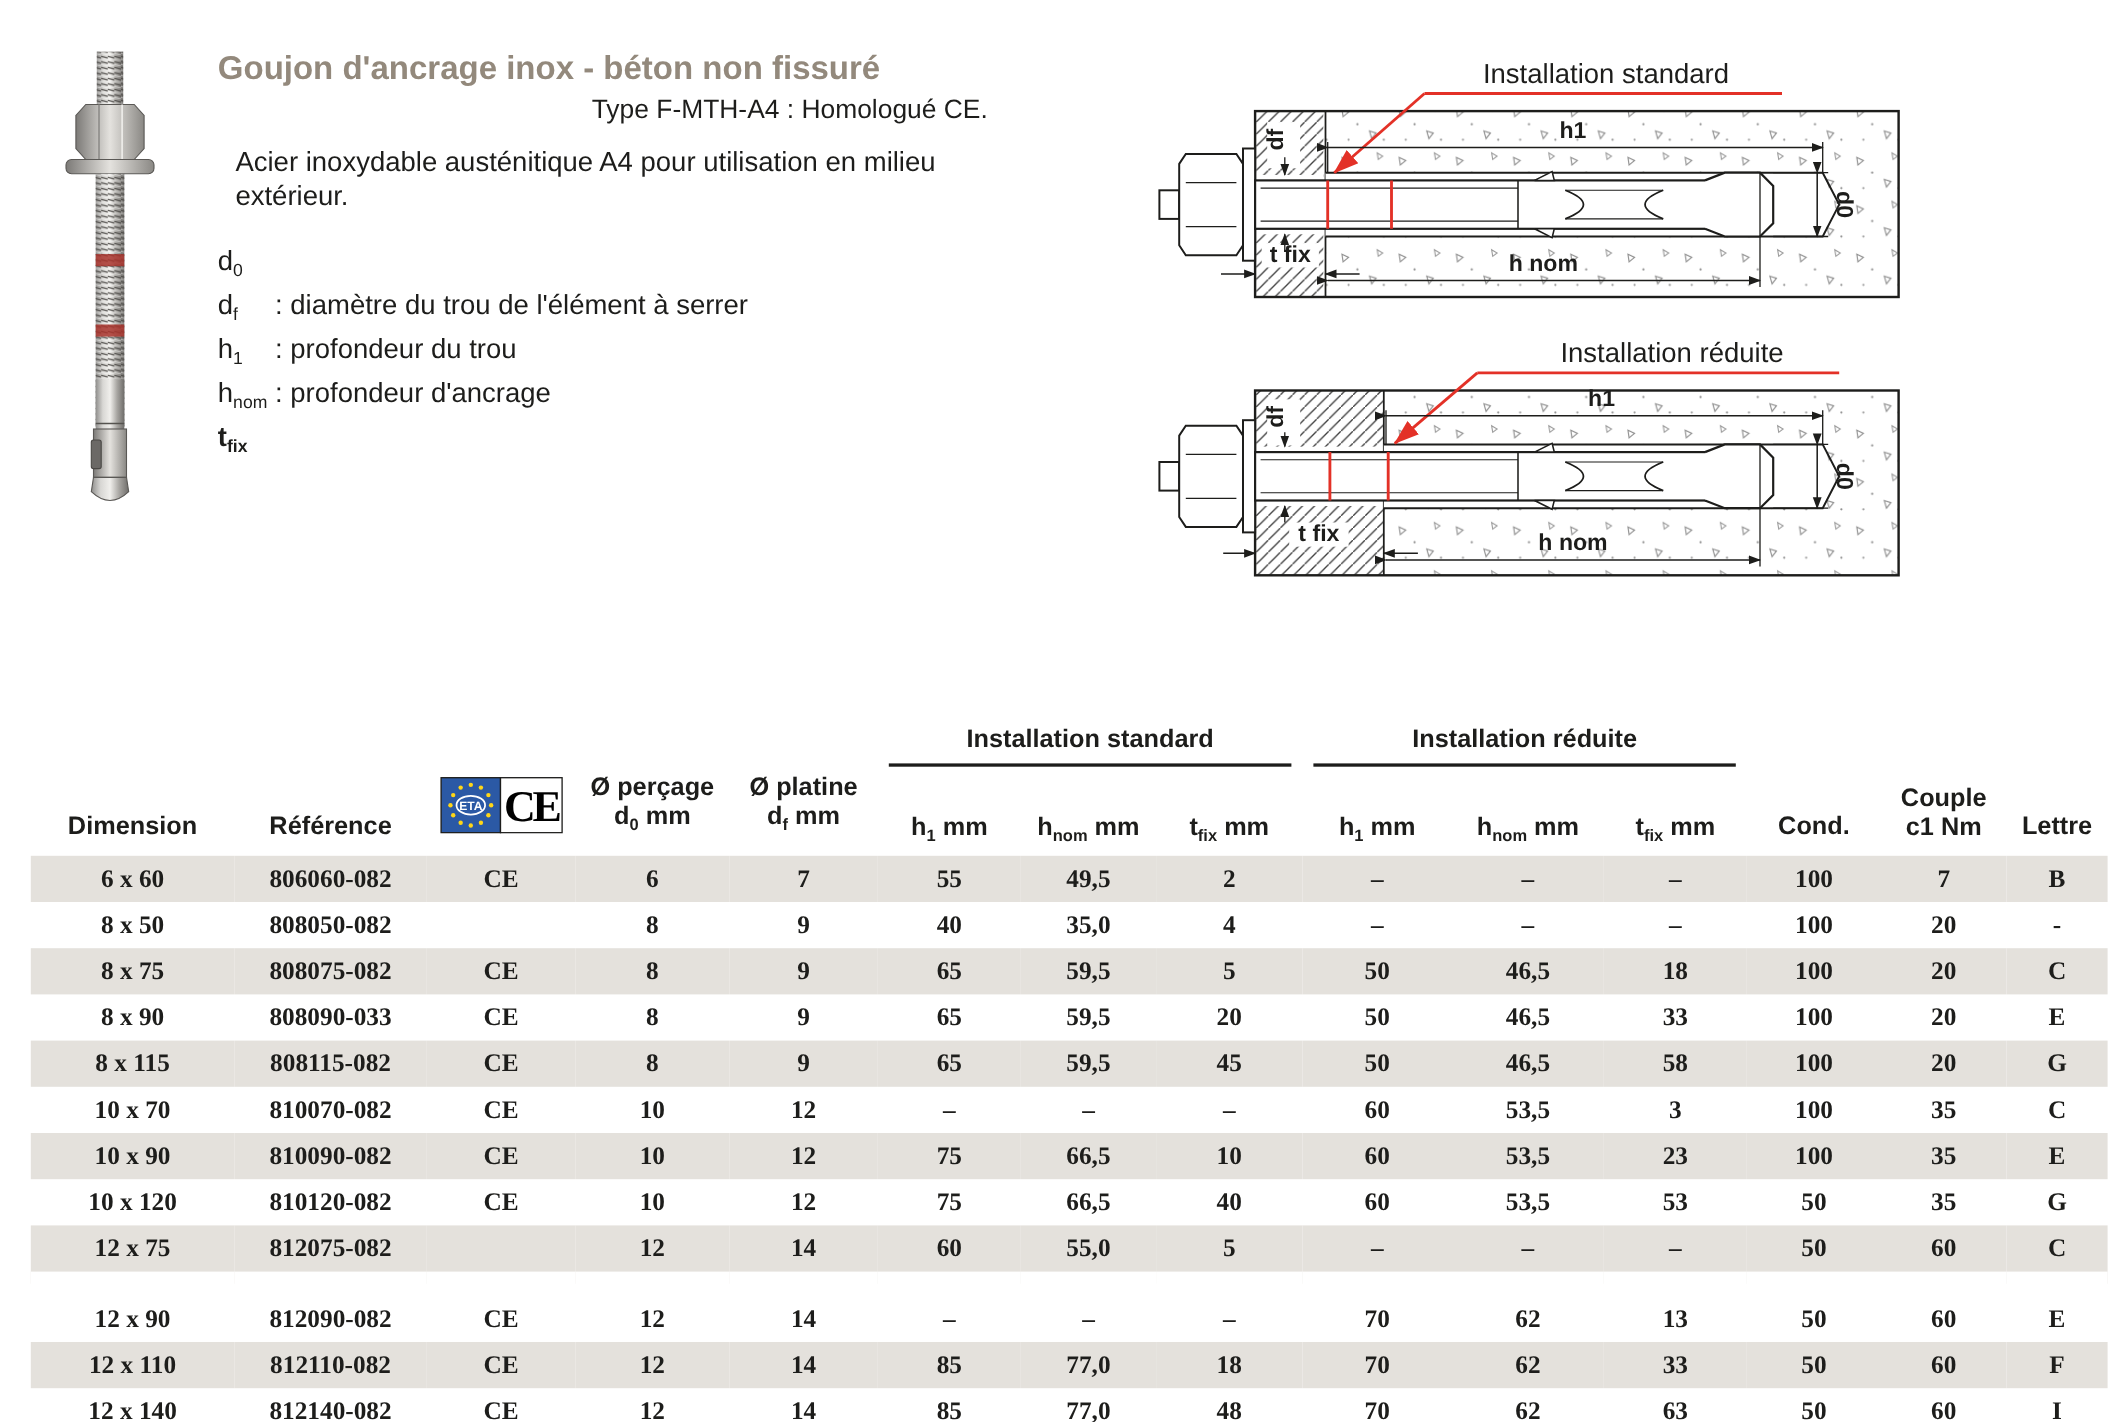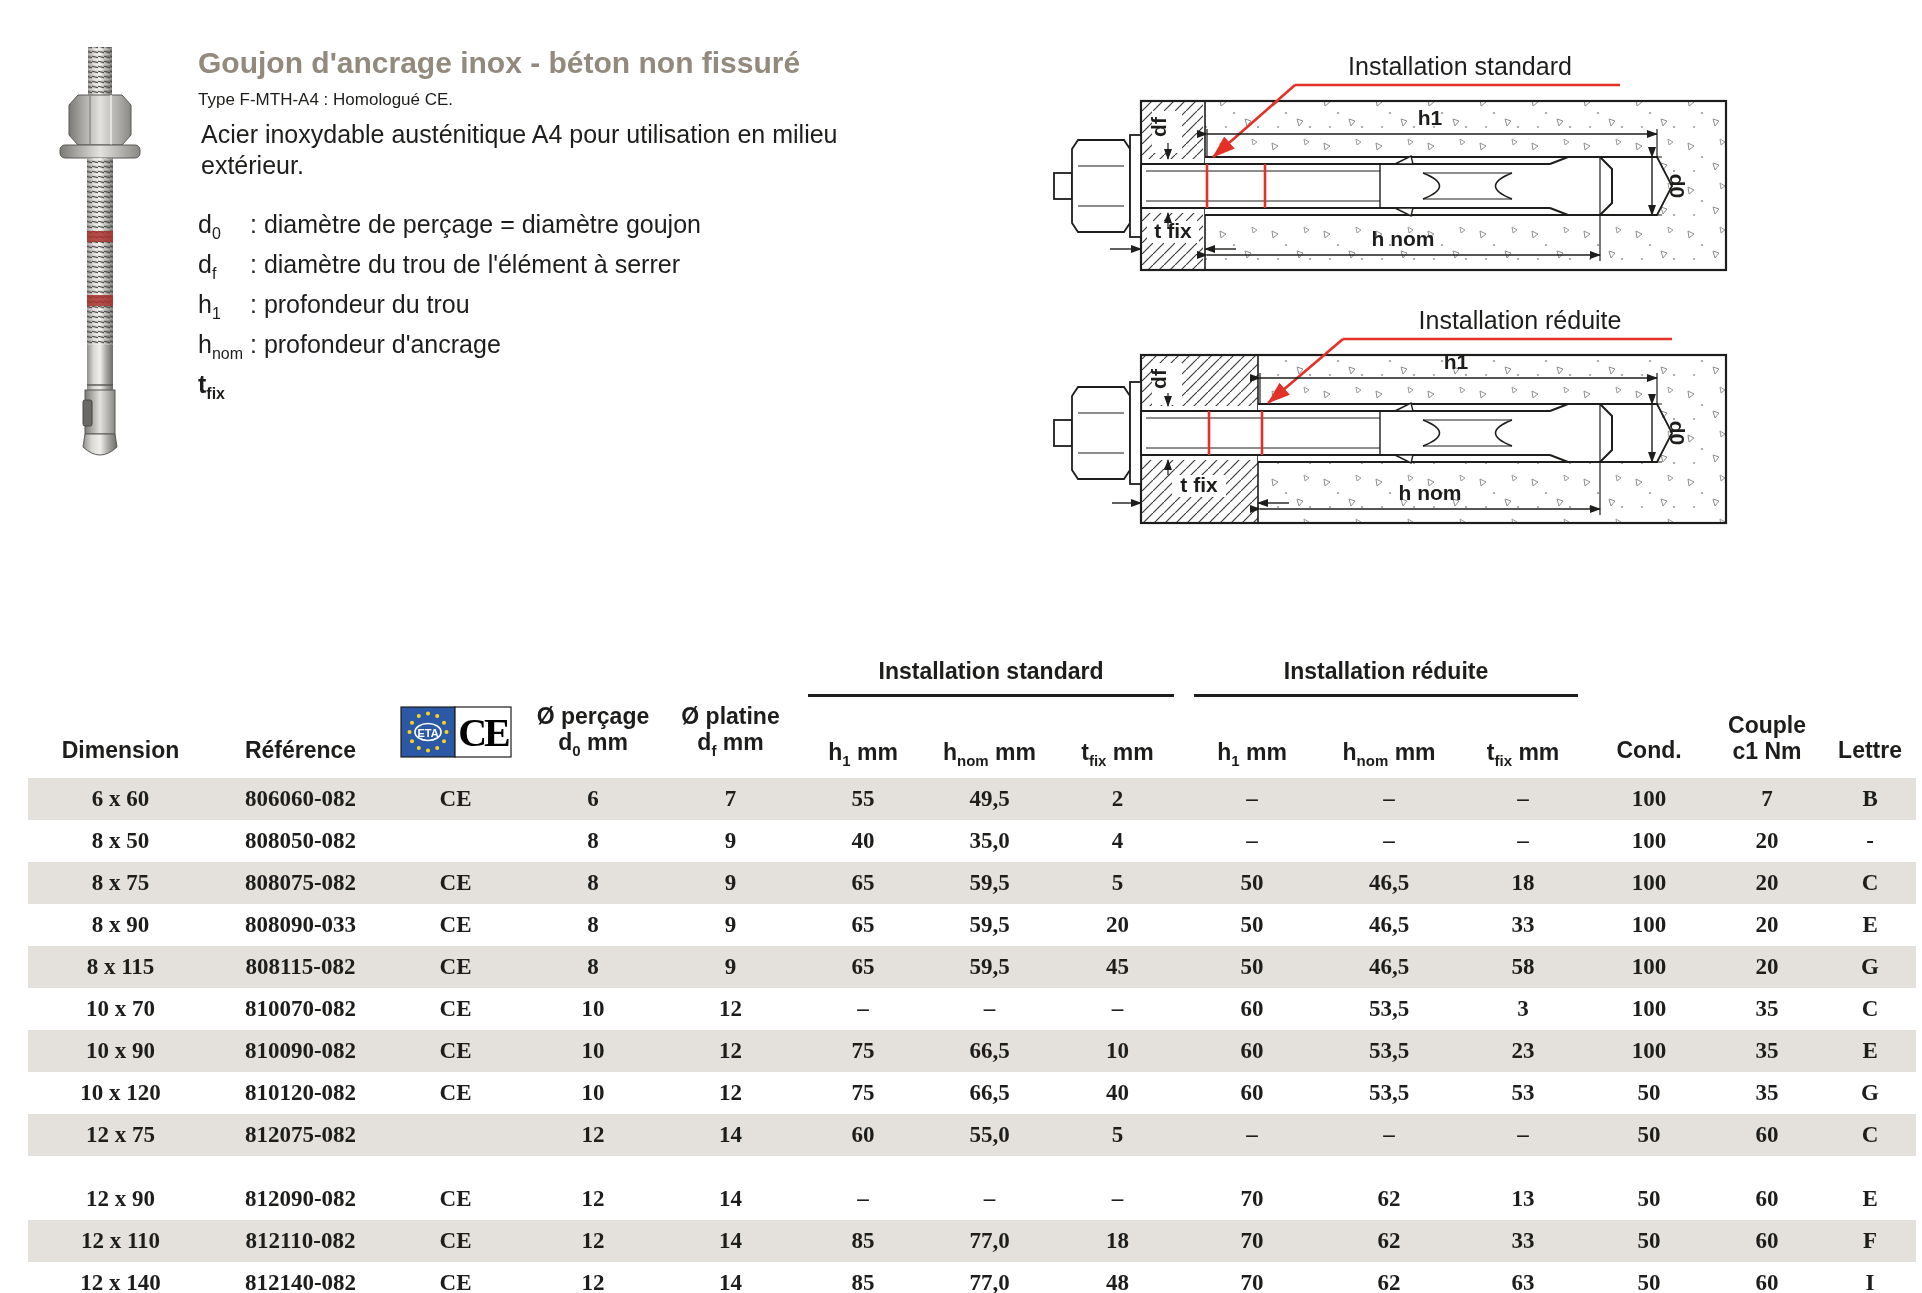--- a/index.html
+++ b/index.html
@@ -3,22 +3,22 @@
 <meta charset="utf-8">
 <style>
   html,body{margin:0;padding:0;background:#fff;}
   .page{position:relative;width:1922px;height:1293px;background:#fff;overflow:hidden;
         font-family:"Liberation Sans",sans-serif;color:#1d1d1b;}
 
   
   .photo{position:absolute;left:38px;top:45px;width:124px;height:420px;}
   .intro{position:absolute;left:198px;top:46px;width:700px;}
   .intro h1{margin:0 0 4px 0;font-size:30px;line-height:34px;font-weight:bold;color:#93897c;}
-  .intro .sub{margin:0;font-size:17px;line-height:32px;}
-  .intro .desc{margin:3px;font-size:25px;line-height:31px;width:660px;}
+  .intro .sub{margin:0;font-size:24px;line-height:32px;text-align:right;}
+  .intro .desc{margin:16px;font-size:25px;line-height:31px;width:660px;}
   .defs{margin-top:28px;font-size:25px;line-height:31px;}
   .def-line{display:flex;}
   .def-sym{display:inline-block;min-width:52px;}
   .def-sym sub{font-size:16px;}
   .def-line.bold{font-weight:bold;}
 
   
   .diagram{position:absolute;left:900px;width:1022px;height:250px;}
   .d1{top:45px;} .d2{top:293px;}
   .diagram svg{display:block;}
@@ -99,21 +99,20 @@
   </div>
 
   <div class="intro">
     <h1>Goujon d'ancrage inox - béton non fissuré</h1>
     <p class="sub">Type F-MTH-A4 : Homologué CE.</p>
     <p class="desc">Acier inoxydable austénitique A4 pour utilisation en milieu extérieur.</p>
     <div class="defs">
 
         <div class="def-line">
           <span class="def-sym"><span>d</span><sub>0</sub></span>
-          <span class="def-text">: diamètre de perçage = diamètre goujon</span>
         </div>
 
         <div class="def-line">
           <span class="def-sym"><span>d</span><sub>f</sub></span>
           <span class="def-text">: diamètre du trou de l'élément à serrer</span>
         </div>
 
         <div class="def-line">
           <span class="def-sym"><span>h</span><sub>1</sub></span>
           <span class="def-text">: profondeur du trou</span>

